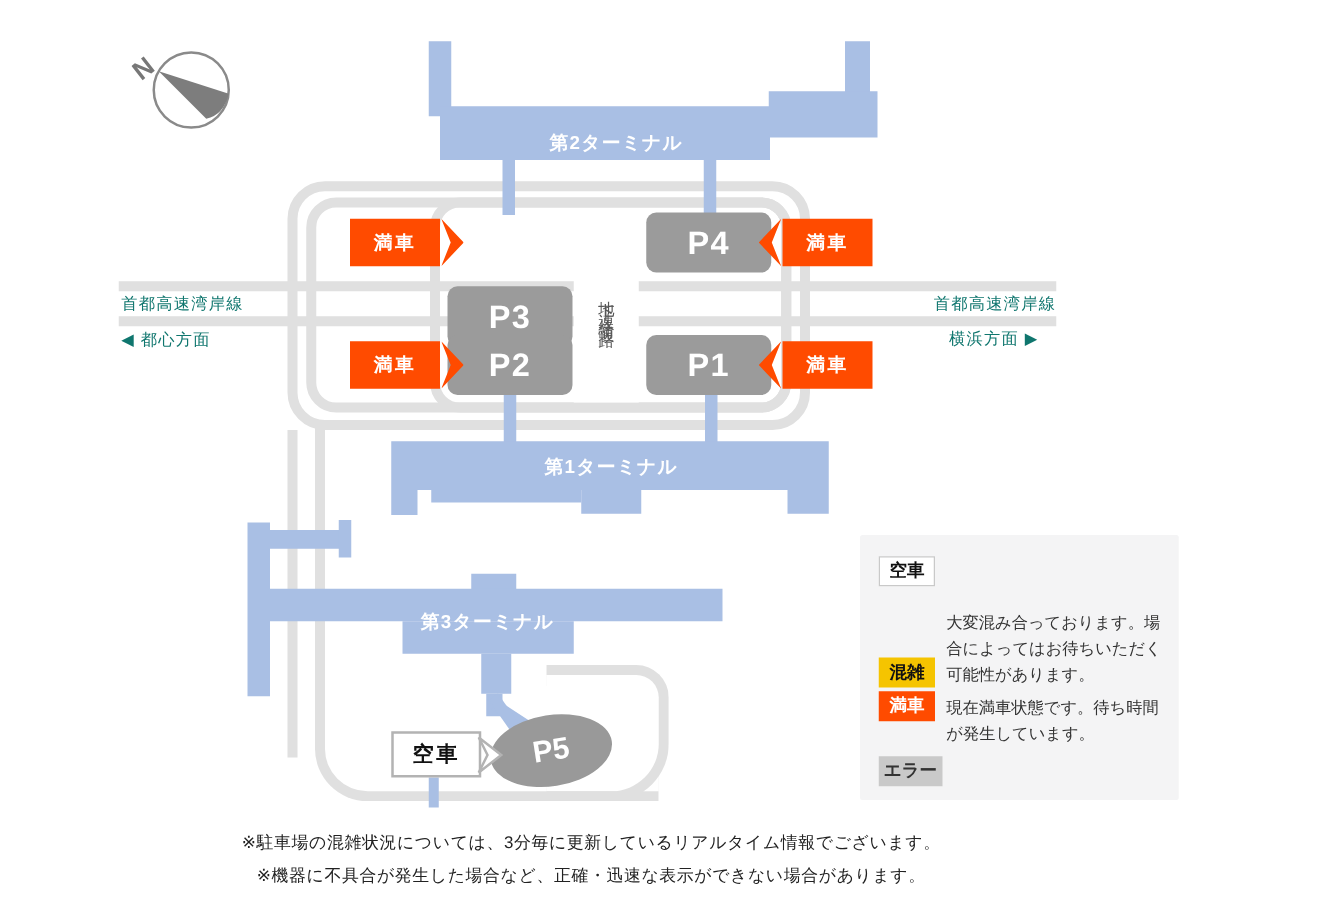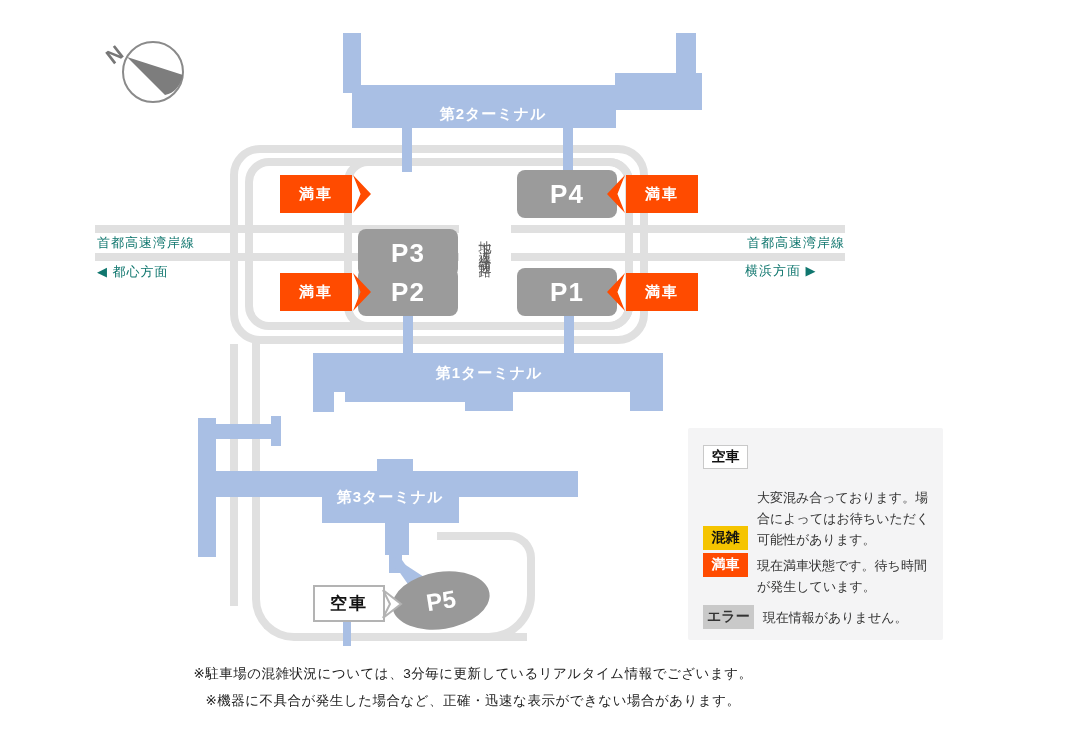--- a/index.html
+++ b/index.html
@@ -140,21 +140,21 @@
   <div class="chev chev-l" style="left:607px;top:273px;"></div>
 
   <div class="vacant-box">空車</div>
   <svg class="abs" style="left:381px;top:587px;" width="24" height="34">
     <path d="M2,3 L20,17 L2,31 L9,17 Z" fill="#ffffff" stroke="#b3b3b3" stroke-width="2"></path>
   </svg>
 
   <div class="roadtext" style="left:97px;top:234px;">首都高速湾岸線</div>
   <div class="roadtext" style="left:97px;top:263px;">◀ 都心方面</div>
   <div class="roadtext" style="left:745px;top:234px;width:100px;text-align:right;">首都高速湾岸線</div>
-  <div class="roadtext" style="left:745px;top:262px;width:100px;text-align:left;">横浜方面 ▶</div>
+  <div class="roadtext" style="left:745px;top:262px;width:100px;text-align:center;">横浜方面 ▶</div>
 
   <svg class="abs" style="left:105px;top:35px;" width="95" height="80">
     <circle cx="48" cy="37" r="30" fill="#ffffff" stroke="#8a8a8a" stroke-width="2"></circle>
     <path d="M22,22 L78,40 Q74,57 60,60 Z" fill="#7d7d7d"></path>
     <text x="8" y="30" transform="rotate(-38 8 30)" font-size="21" font-weight="bold" fill="#777777">N</text>
   </svg>
 
   <div class="legend">
     <div class="legend-row" style="top:17px;">
       <span class="badge badge-vacant">空車</span>
@@ -162,20 +162,19 @@
     <div class="legend-row" style="top:57px;align-items:flex-end;">
       <span class="badge badge-crowded">混雑</span>
       <p>大変混み合っております。場合によってはお待ちいただく可能性があります。</p>
     </div>
     <div class="legend-row" style="top:125px;">
       <span class="badge badge-full">満車</span>
       <p>現在満車状態です。待ち時間が発生しています。</p>
     </div>
     <div class="legend-row" style="top:177px;">
       <span class="badge badge-error">エラー</span>
-      <p>現在情報がありません。</p>
     </div>
   </div>
 
   <div class="note" style="top:665px;text-align:center;">※駐車場の混雑状況については、3分毎に更新しているリアルタイム情報でございます。</div>
   <div class="note" style="top:692px;">※機器に不具合が発生した場合など、正確・迅速な表示ができない場合があります。</div>
 
 </div>
 
 </body></html>

